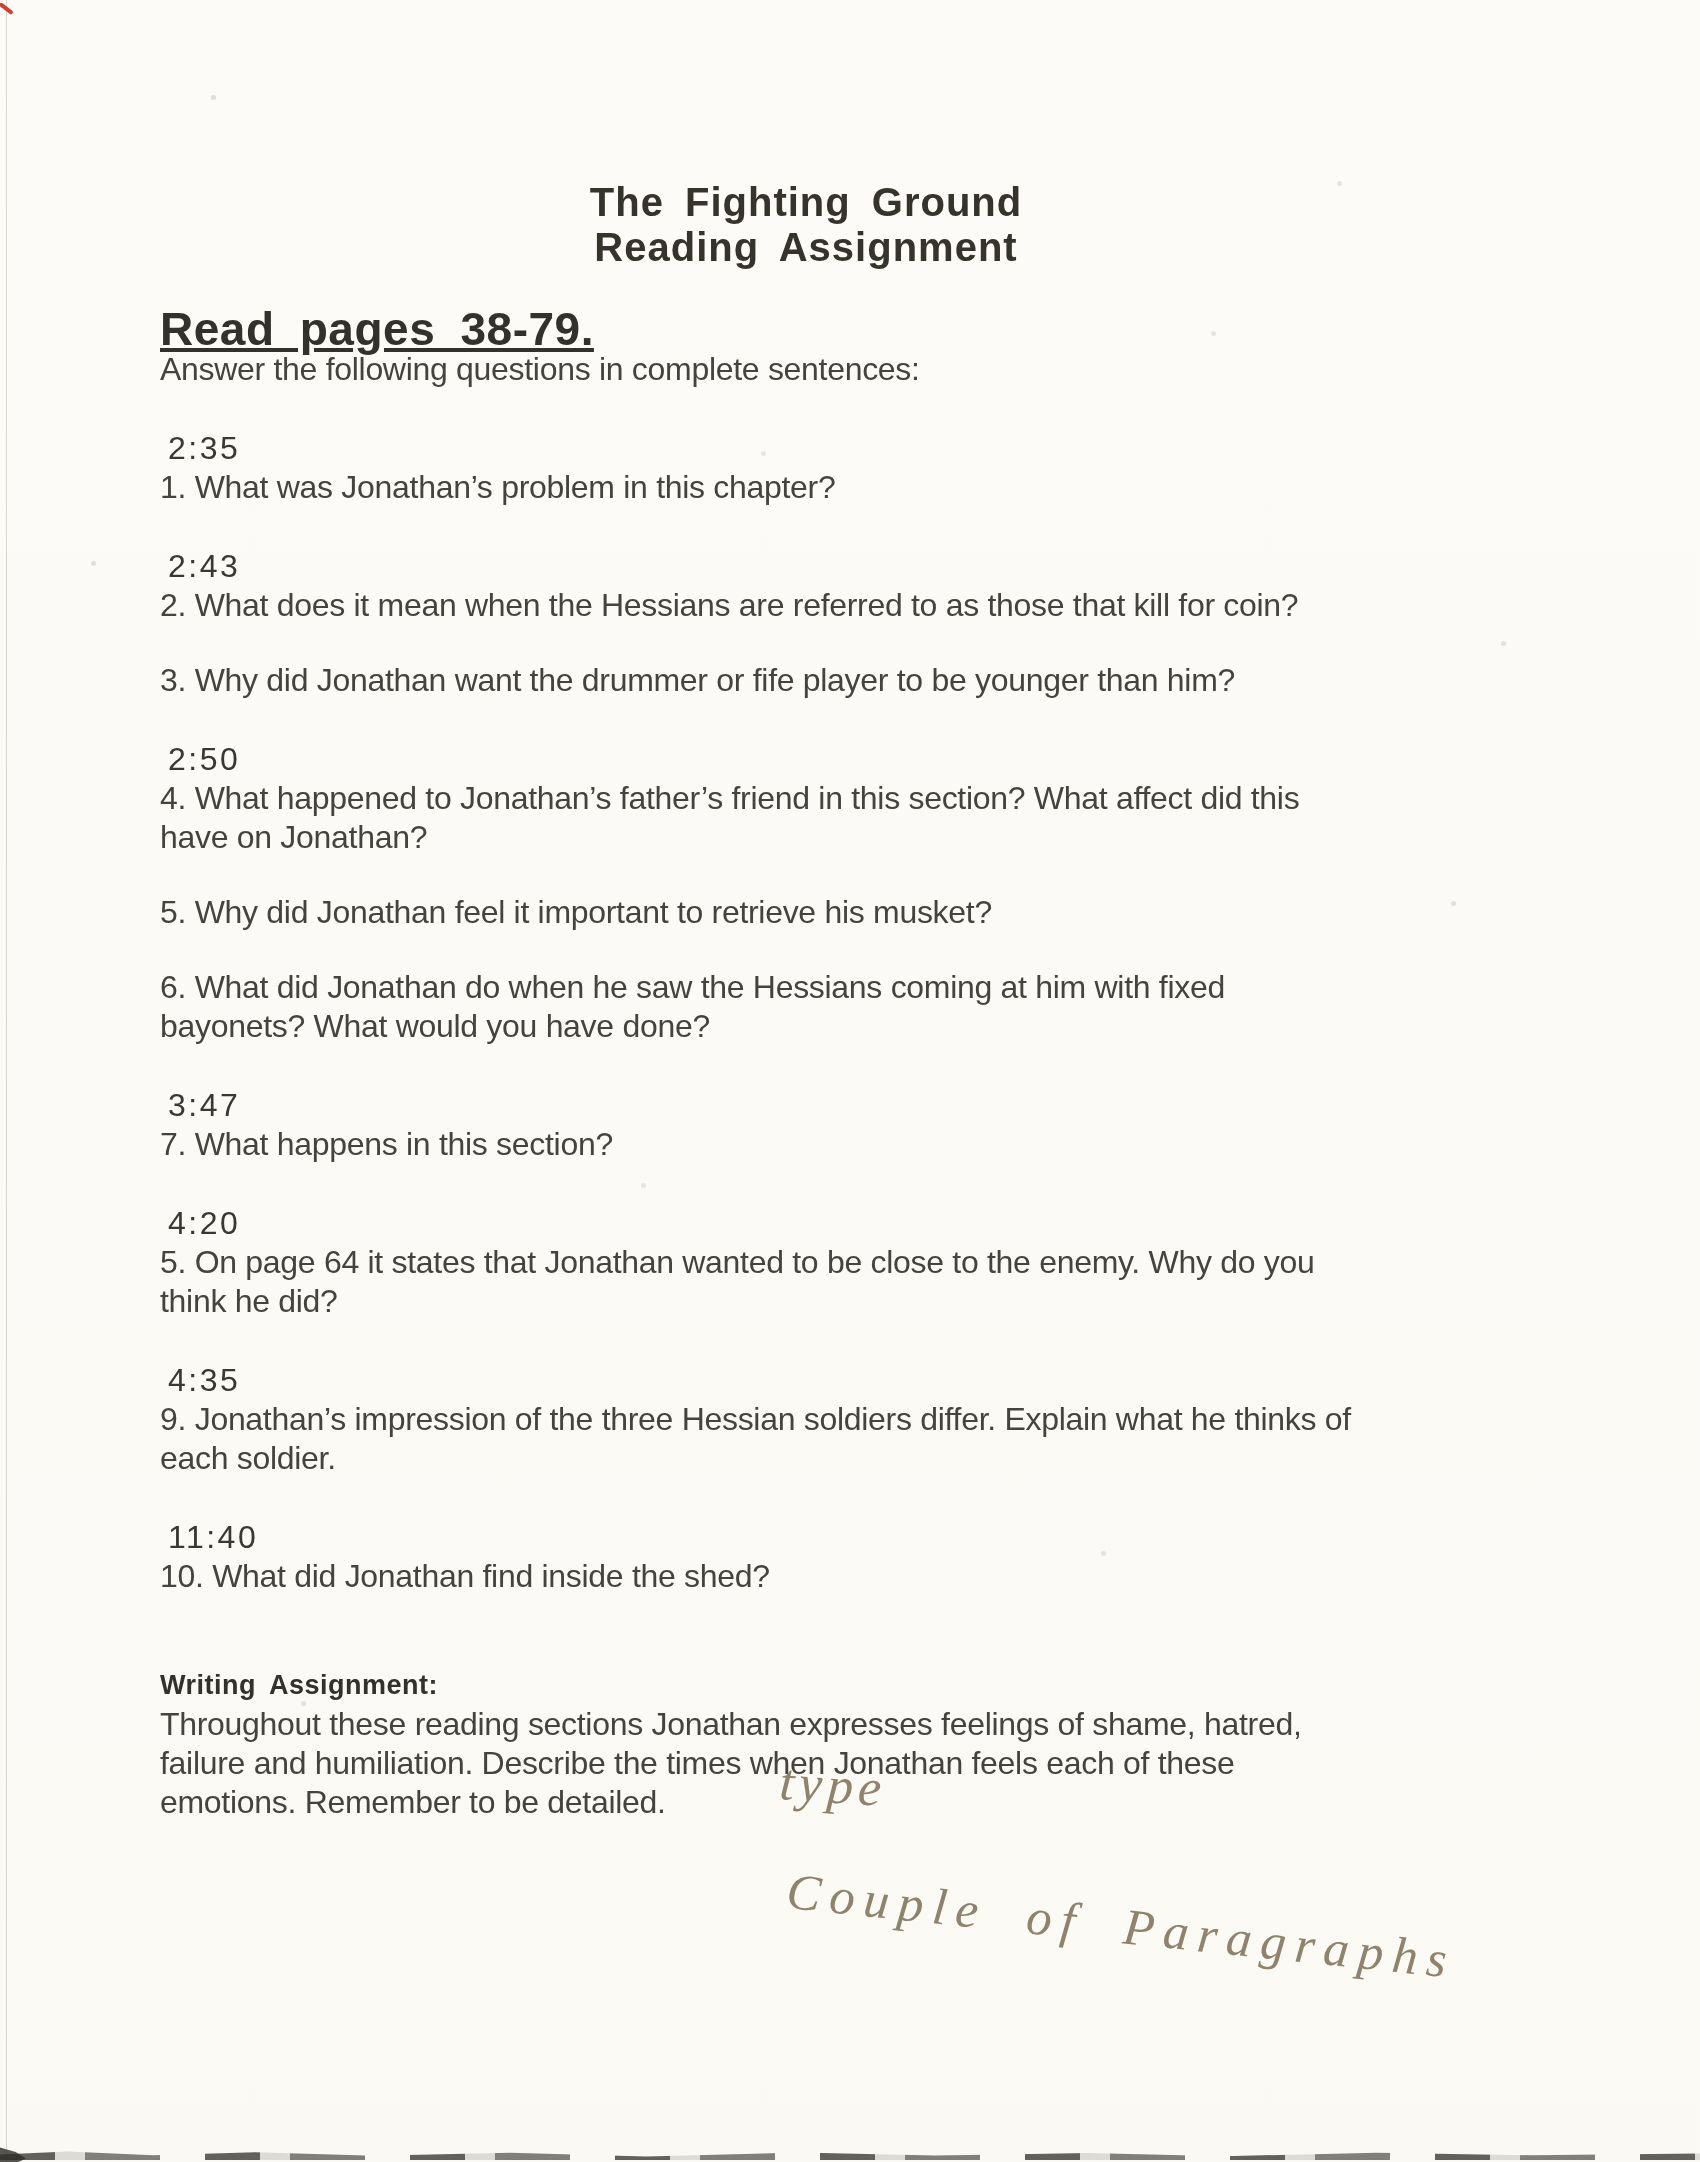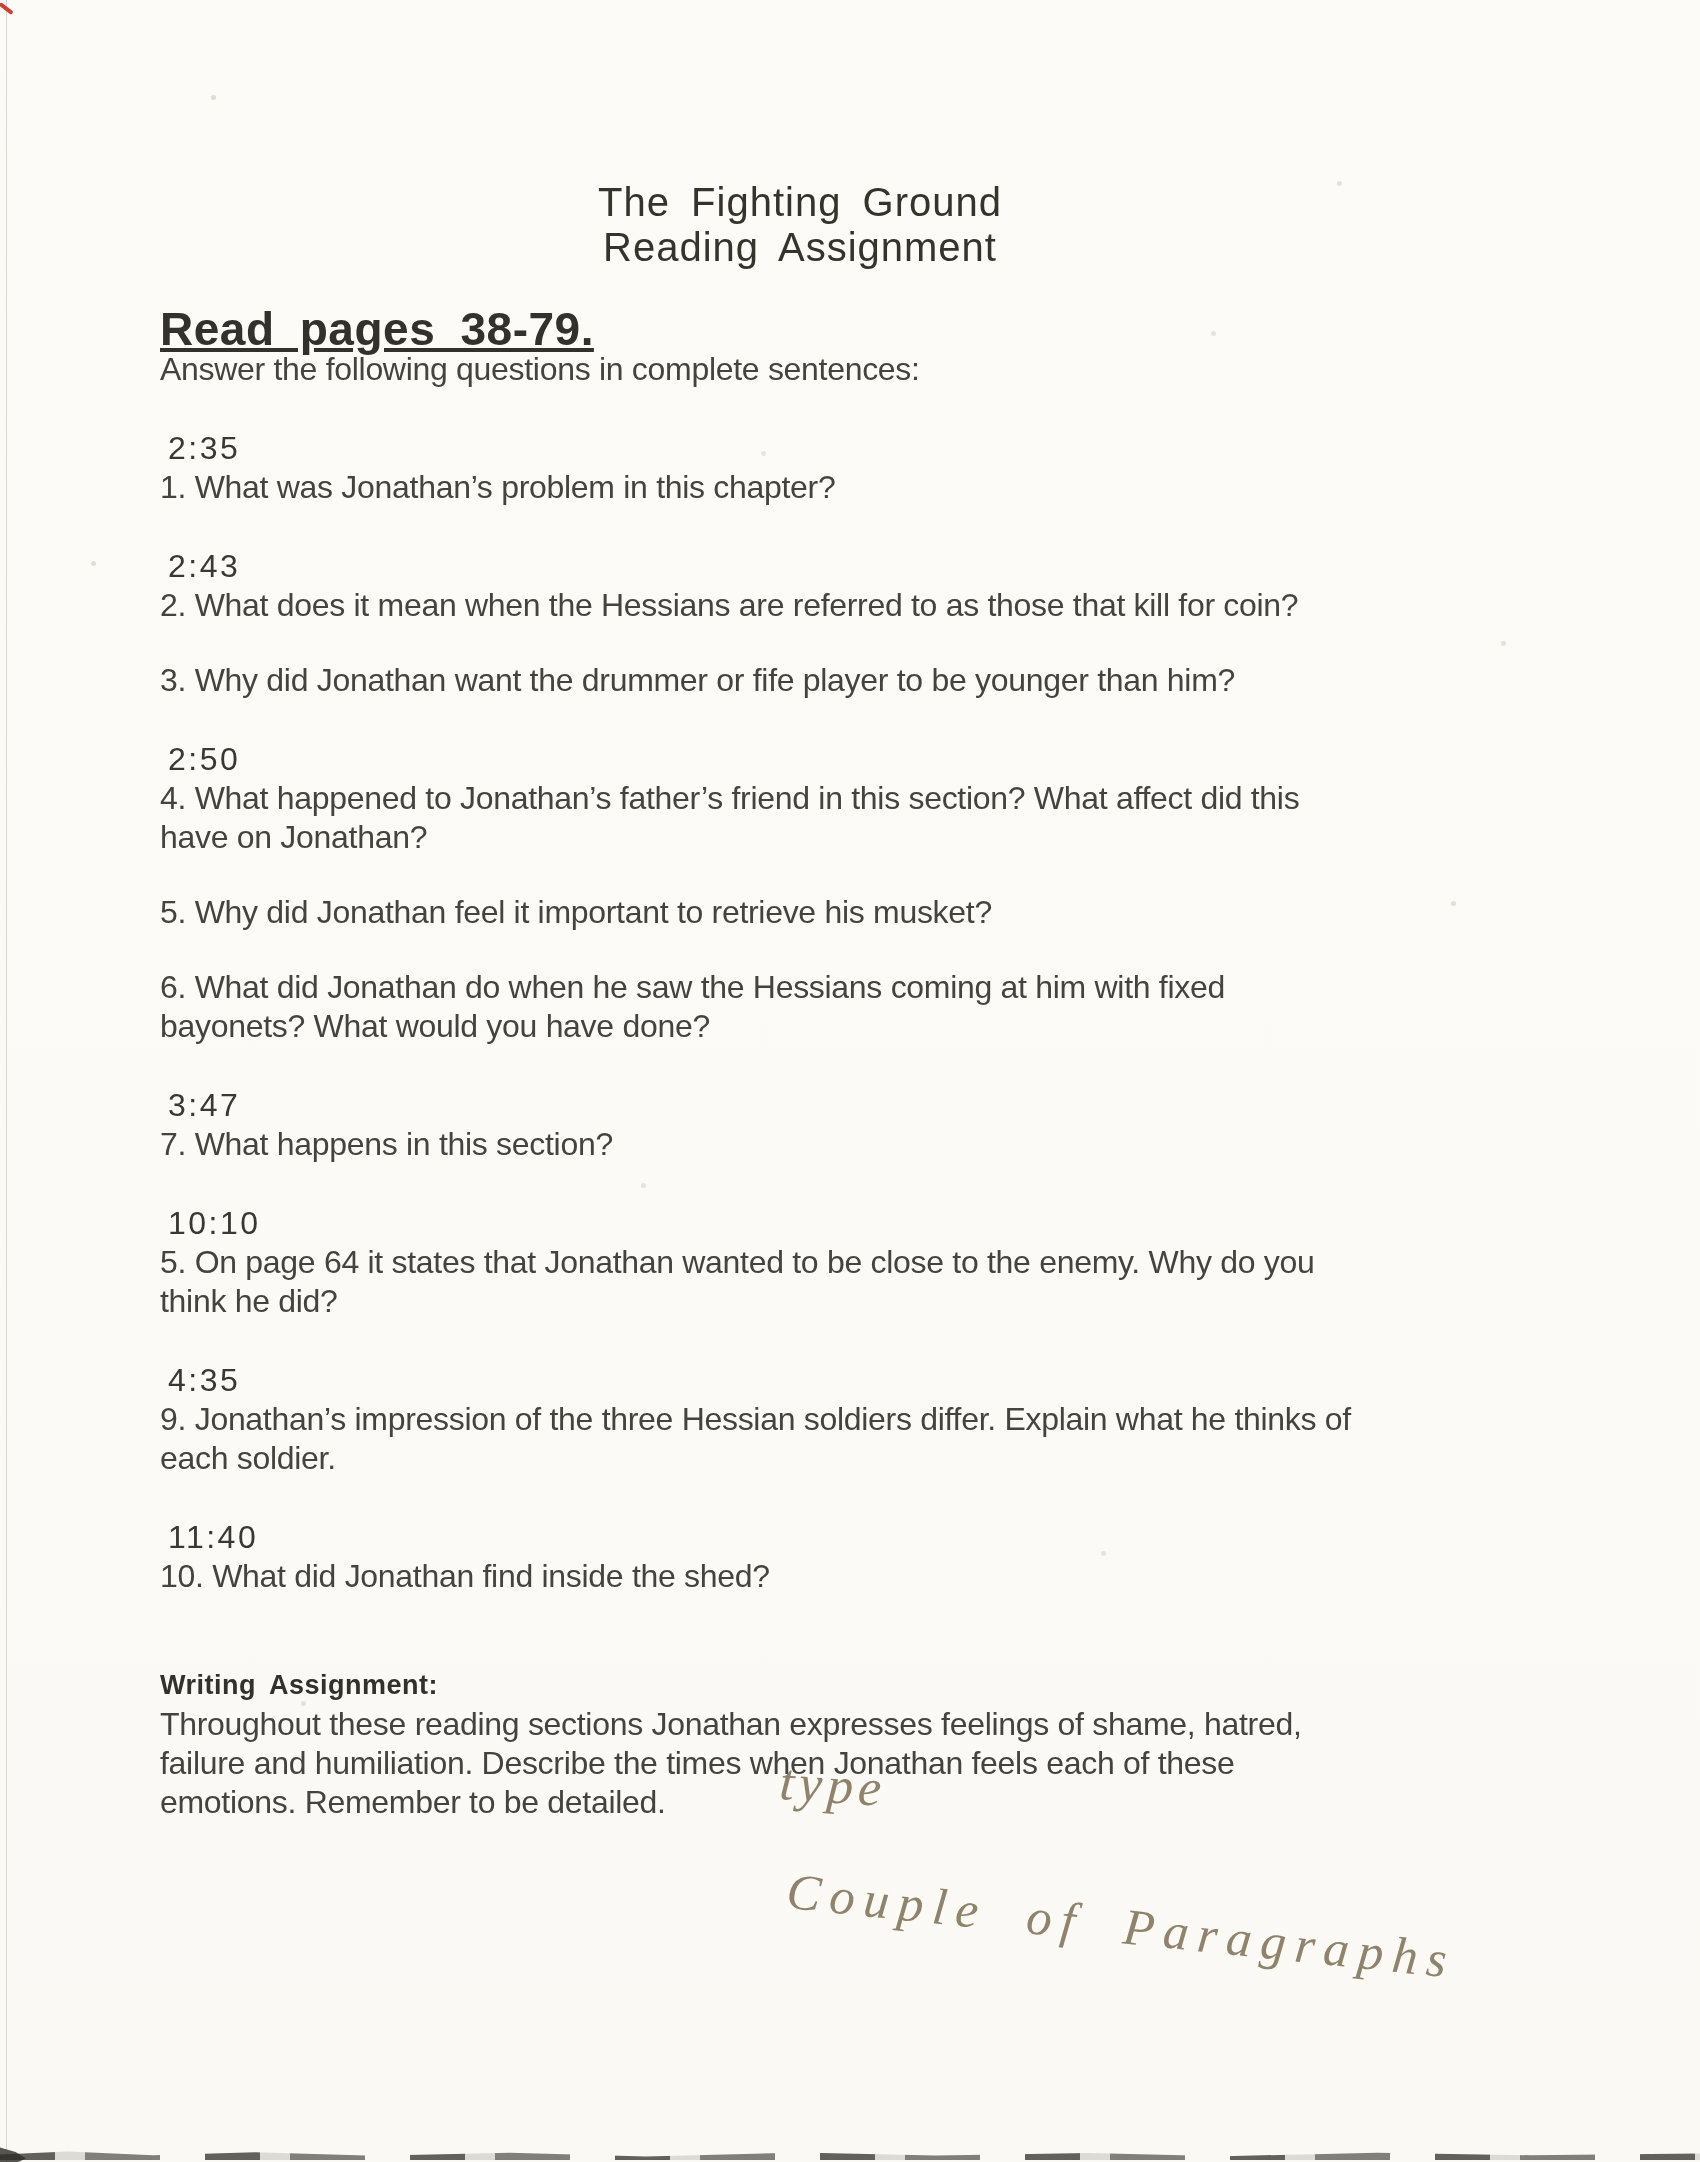--- a/index.html
+++ b/index.html
@@ -27,24 +27,24 @@
     left: 1px; top: 2px;
     width: 16px; height: 4px;
     background: #cf3f36;
     transform: rotate(38deg);
     transform-origin: left top;
     border-radius: 2px;
   }
   .title-block {
     position: absolute;
     top: 180px;
-    left: 130px;
+    left: 136px;
     width: 1340px;
     text-align: center;
-    font-weight: normal;
+    font-weight: bold;
     font-size: 40px;
     line-height: 45px;
     letter-spacing: 1px;
     word-spacing: 9px;
     color: #35332c;
   }
   .content {
     position: absolute;
     top: 308px;
     left: 160px;
@@ -181,21 +181,21 @@
       <p class="q-item">6. What did Jonathan do when he saw the Hessians coming at him with fixed
 bayonets? What would you have done?</p>
     </section>
 
     <section class="q-group">
       <div class="q-time">3:47</div>
       <p class="q-item">7. What happens in this section?</p>
     </section>
 
     <section class="q-group">
-      <div class="q-time">10:10</div>
+      <div class="q-time">4:20</div>
       <p class="q-item">5. On page 64 it states that Jonathan wanted to be close to the enemy. Why do you
 think he did?</p>
     </section>
 
     <section class="q-group">
       <div class="q-time">4:35</div>
       <p class="q-item">9. Jonathan’s impression of the three Hessian soldiers differ. Explain what he thinks of
 each soldier.</p>
     </section>
 

